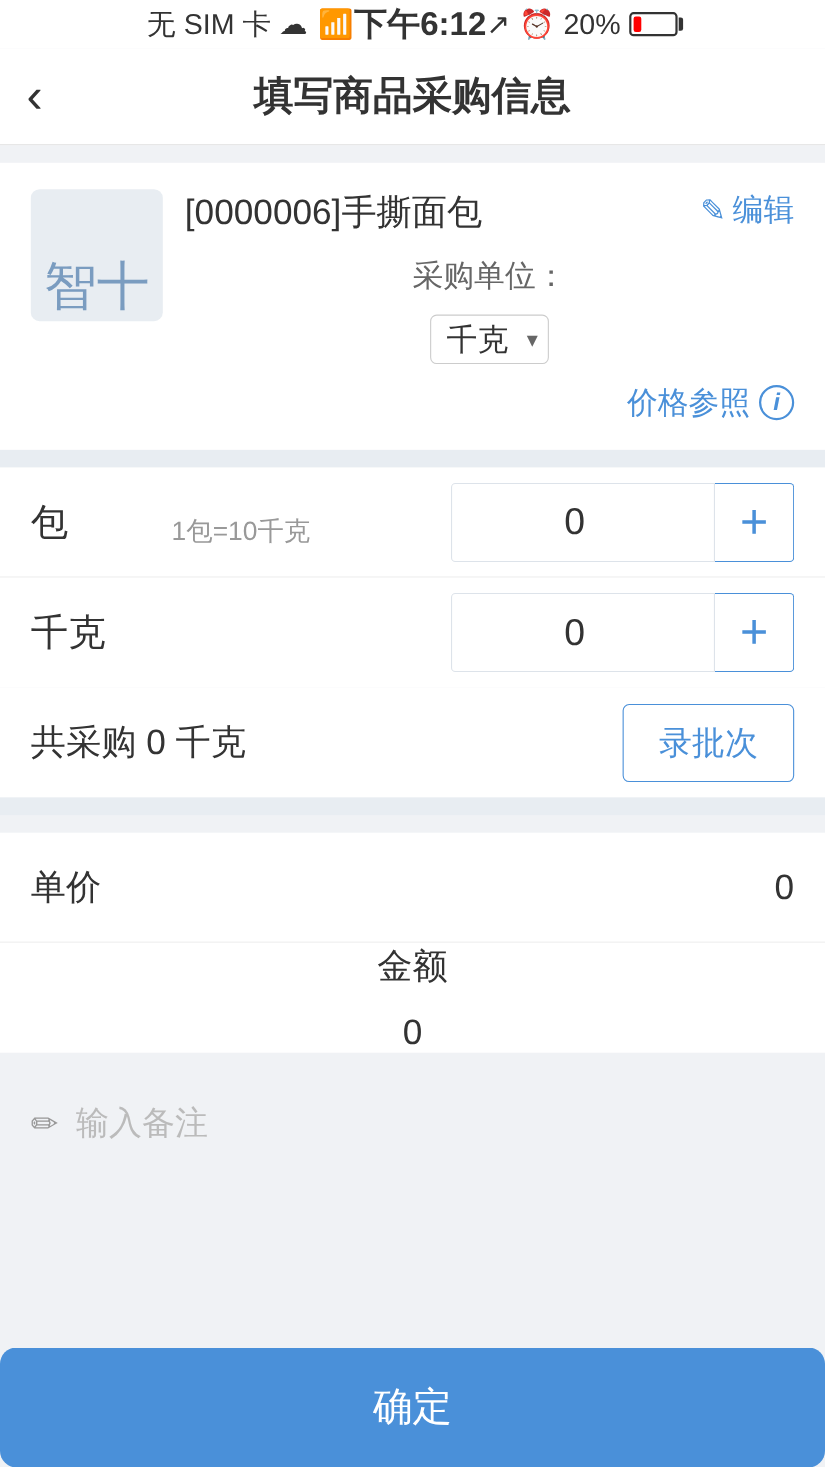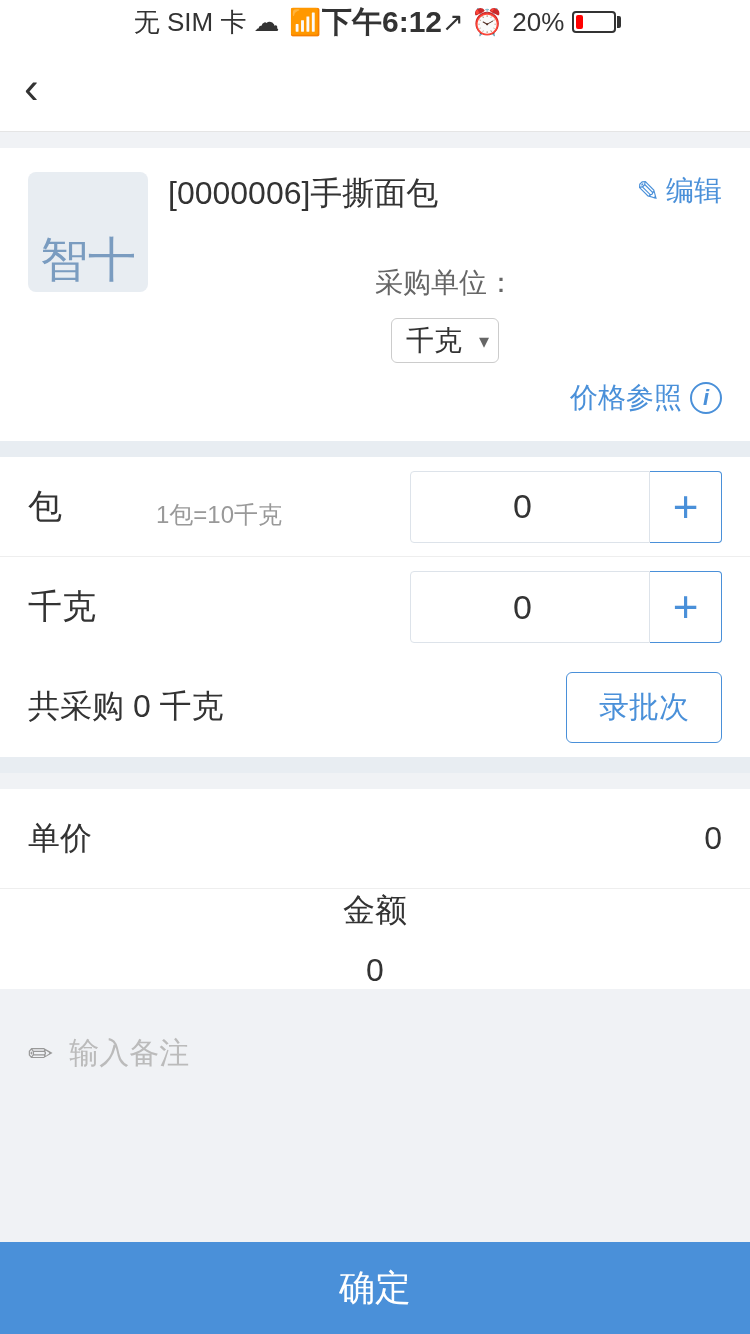--- a/index.html
+++ b/index.html
@@ -99,21 +99,21 @@
     }
     .product-image-icon {
       font-size: 48px;
       color: #7a9cc0;
     }
     .product-info { flex: 1; }
     .product-name {
       font-size: 32px;
       color: #333;
       font-weight: 500;
-      margin-bottom: 32px;
+      margin-bottom: 0;
     }
     .product-unit-row {
       display: flex;
       align-items: center;
       gap: 16px;
       flex-direction: column;
     }
     .unit-label { font-size: 28px; color: #666; }
     .unit-select-wrapper {
       position: relative;
@@ -283,25 +283,26 @@
       padding-bottom: 120px;
     }
 
     
     .confirm-btn-container {
       position: fixed;
       bottom: 0;
       left: 0;
       width: 750px;
       background: #4a90d9;
-      height: 92px;
+      height: 109px;
       display: flex;
       align-items: center;
       justify-content: center;
       cursor: pointer;
+      border-radius: 15px;
     }
     .confirm-btn-text {
       font-size: 36px;
       color: #fff;
       font-weight: 500;
     }
 
     
     .info-circle {
       width: 32px;
@@ -331,20 +332,21 @@
     <span>⏰</span>
     <span>20%</span>
     <div class="battery">
       <div class="battery-fill"></div>
     </div>
   </div>
 </div>
 
 <div class="nav-bar">
   <div class="nav-back">‹</div>
+  <div class="nav-title">填写商品采购信息</div>
 </div>
 
 <div class="main-content">
 
   <div class="product-card">
     <div class="product-image">
       <span class="product-image-icon">智十</span>
     </div>
     <div class="product-info">
       <div class="product-top-row">

